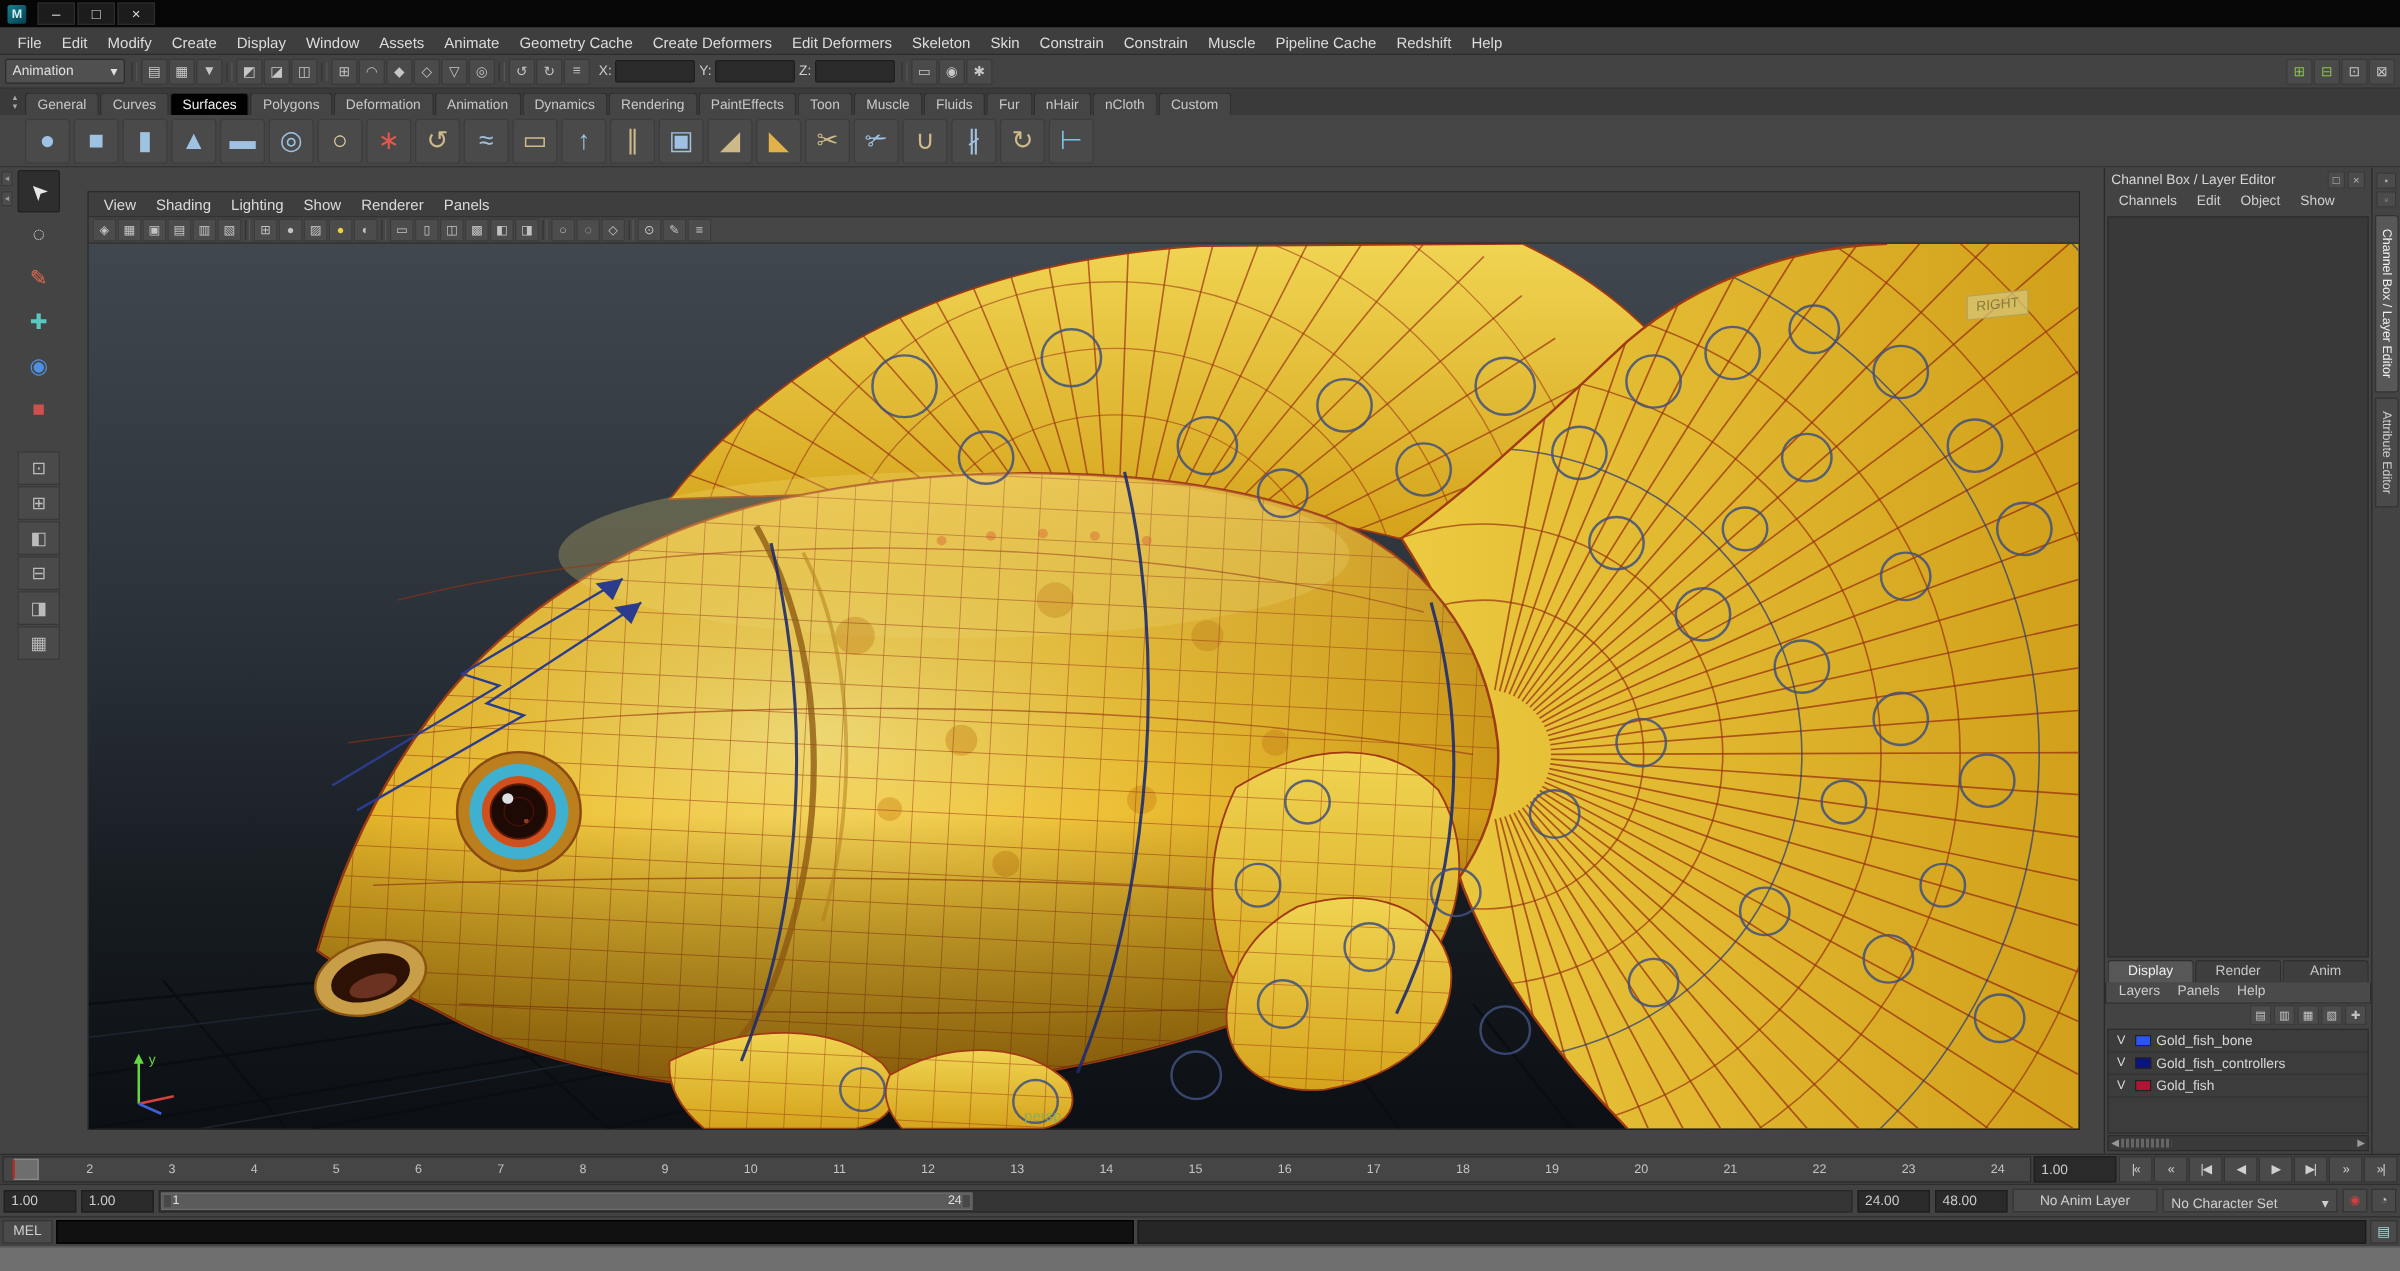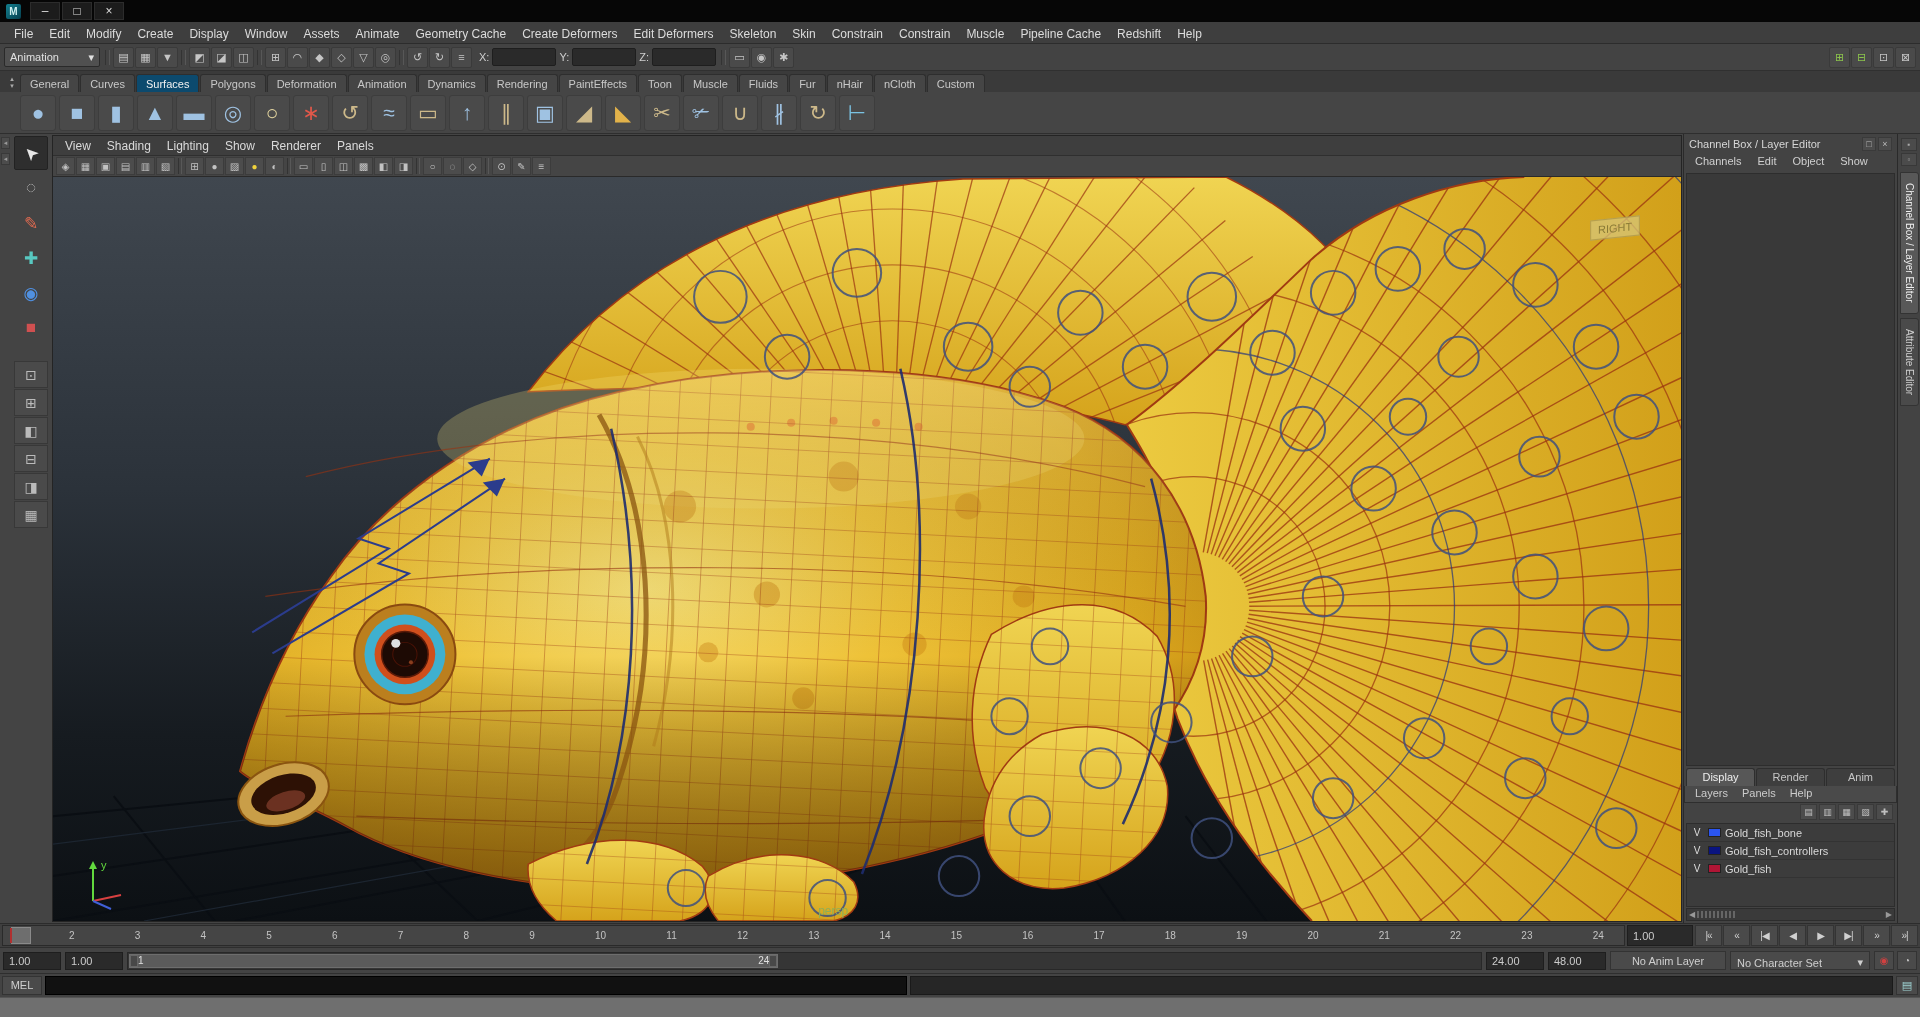--- a/index.html
+++ b/index.html
@@ -23,37 +23,37 @@
 .sl-icon{width:21px;height:21px;background:#4a4a4a;border:1px solid #3a3a3a;border-radius:2px;display:flex;align-items:center;justify-content:center;font-size:11px;color:#c6c6c6}
 .coord-fields{display:flex;align-items:center;gap:3px;margin-left:4px}
 .coord-label{font-size:11px;color:#cfcfcf}
 .coord-input{width:64px;height:18px;background:#2a2a2a;border:1px solid #1e1e1e;border-radius:2px}
 .sl-spacer{flex:1}
 
 .shelf-tabs{height:21px;background:#3a3a3a;display:flex;align-items:flex-end;padding-left:4px;flex:0 0 auto}
 .shelf-tab-arrows{display:flex;flex-direction:column;justify-content:center;width:16px;height:100%;color:#aaa;font-size:7px;line-height:7px;align-items:center}
 .shelf-tabs-list{display:flex;align-items:flex-start}
 .shelf-tab{padding:3px 9px 2px;font-size:11px;color:#c8c8c8;background:#454545;border:1px solid #2e2e2e;border-bottom:none;border-radius:3px 3px 0 0;margin-right:1px;white-space:nowrap}
-.shelf-tab.active{background:#0c4a6e;color:#f0f0f0}
+.shelf-tab.active{background:#000000;color:#f0f0f0}
 .shelf-row{height:42px;background:#454545;border-bottom:1px solid #2e2e2e;display:flex;align-items:center;padding-left:20px;gap:3px;flex:0 0 auto}
 .shelf-icon{width:36px;height:36px;display:flex;align-items:center;justify-content:center;font-size:21px;border-radius:3px;background:#4a4a4a;border:1px solid #3d3d3d}
 
 .main{flex:1;display:flex;min-height:0;background:#444}
 .left-strip{width:11px;display:flex;flex-direction:column;align-items:center;padding-top:3px;gap:4px;color:#999;font-size:7px;flex:0 0 auto}
 .ls-icon{width:9px;height:12px;display:flex;align-items:center;justify-content:center;background:#4c4c4c;border:1px solid #393939}
 .toolbox{width:40px;display:flex;flex-direction:column;align-items:center;padding-top:2px;flex:0 0 auto}
 .toolbox-tools,.toolbox-layouts{display:flex;flex-direction:column;gap:1px}
 .tool-btn{width:34px;height:34px;display:flex;align-items:center;justify-content:center;font-size:17px;border-radius:2px}
 .tool-btn span{display:inline-block}
 .tool-btn[data-name="select-tool"] span{transform:rotate(-135deg)}
 .tool-btn.selected{background:#2e2e2e;border:1px solid #222}
 .toolbox-layouts{margin-top:16px}
 .layout-btn{width:34px;height:27px;background:#4a4a4a;border:1px solid #383838;display:flex;align-items:center;justify-content:center;color:#bbb;font-size:14px}
 
-.viewport-panel{flex:1;display:flex;flex-direction:column;margin:1px;border:1px solid #242424;min-width:0}
+.viewport-panel{flex:1;display:flex;flex-direction:column;margin:19px;border:1px solid #242424;min-width:0}
 .vp-menubar{height:20px;background:#3e3e3e;display:flex;align-items:center;padding:0 4px;border-bottom:1px solid #2f2f2f;flex:0 0 auto}
 .vp-menu-item{padding:1px 8px;color:#dadada}
 .vp-toolbar{height:21px;background:#454545;display:flex;align-items:center;padding:0 3px;gap:1px;border-bottom:1px solid #2a2a2a;flex:0 0 auto}
 .vp-icon{width:19px;height:18px;background:#4c4c4c;border:1px solid #3c3c3c;display:flex;align-items:center;justify-content:center;font-size:10px;color:#c2c2c2}
 .vp-sep{width:4px;align-self:stretch;margin:2px 2px;border-left:1px solid #333;border-right:1px solid #585858}
 .vp-view{flex:1;position:relative;overflow:hidden;background:linear-gradient(180deg,#40474f 0%,#2b323a 42%,#161b20 75%,#0c1014 100%)}
 #vp-svg{position:absolute;inset:0;width:100%;height:100%}
 .persp-label{position:absolute;left:47%;bottom:3px;color:#8fae57;font-size:12px}
 .imageplane-label{position:absolute;right:2.5%;top:5.5%;background:rgba(214,198,122,0.75);color:#8a7a36;font-size:11px;padding:3px 7px;transform:rotate(-6deg) skewX(-6deg);border:1px solid rgba(150,130,60,.5)}
 .axis-gizmo{position:absolute;left:24px;bottom:8px}

